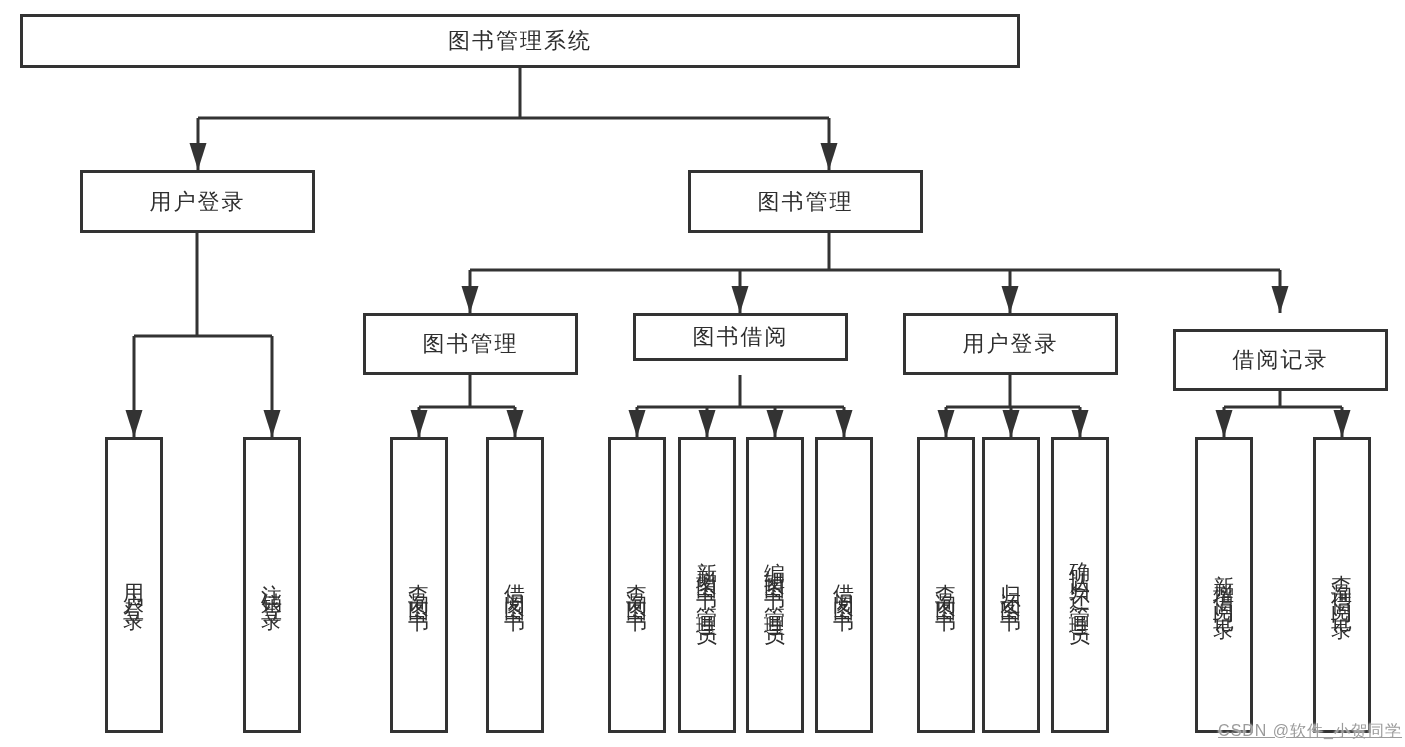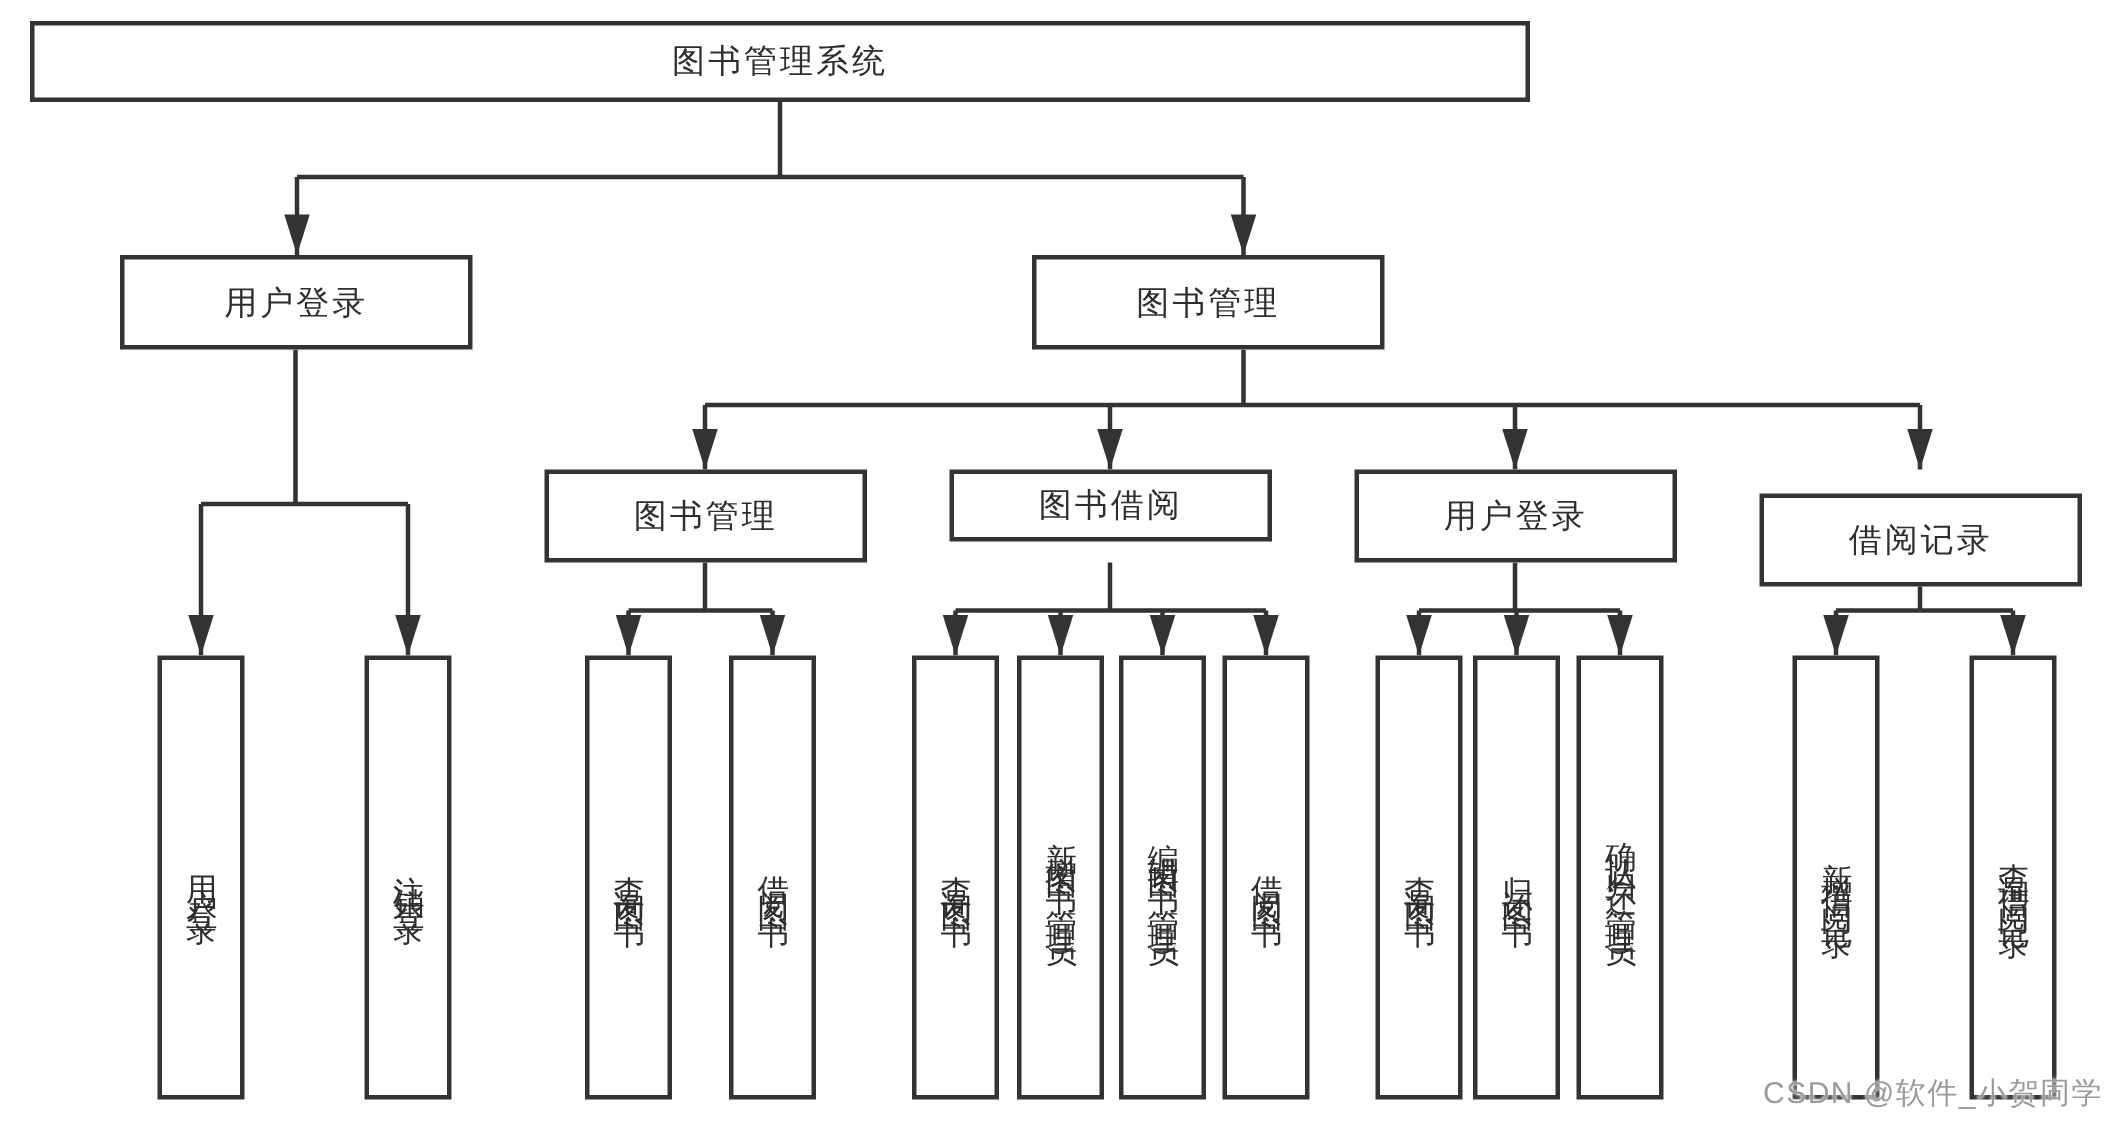--- a/index.html
+++ b/index.html
@@ -14,22 +14,23 @@
     display:flex; align-items:center; justify-content:center;
     color:#2e2e2e;
   }
   .box.h span { font-size:22px; letter-spacing:2px; white-space:nowrap; }
   .box.v span {
     writing-mode:vertical-rl; text-orientation:mixed;
     font-size:21px; letter-spacing:9px; line-height:1;
   }
   .watermark {
     position:absolute; right:3px; bottom:5px;
-    font-size:20px; color:#9b9b9b; letter-spacing:1px; white-space:nowrap;
+    font-size:16px; color:#9b9b9b; letter-spacing:1px; white-space:nowrap;
     text-shadow:0 0 2px #ffffff, 0 0 3px #ffffff;
+    text-decoration:underline;
   }
 </style>
 </head>
 <body>
 
 <div class="stage">
 
   <svg class="wires" viewBox="0 0 1405 747" aria-hidden="true">
     <path fill="none" stroke="#333333" stroke-width="3" d="
       M520 68 V118 M198 118 H829 M198 118 V170 M829 118 V170

